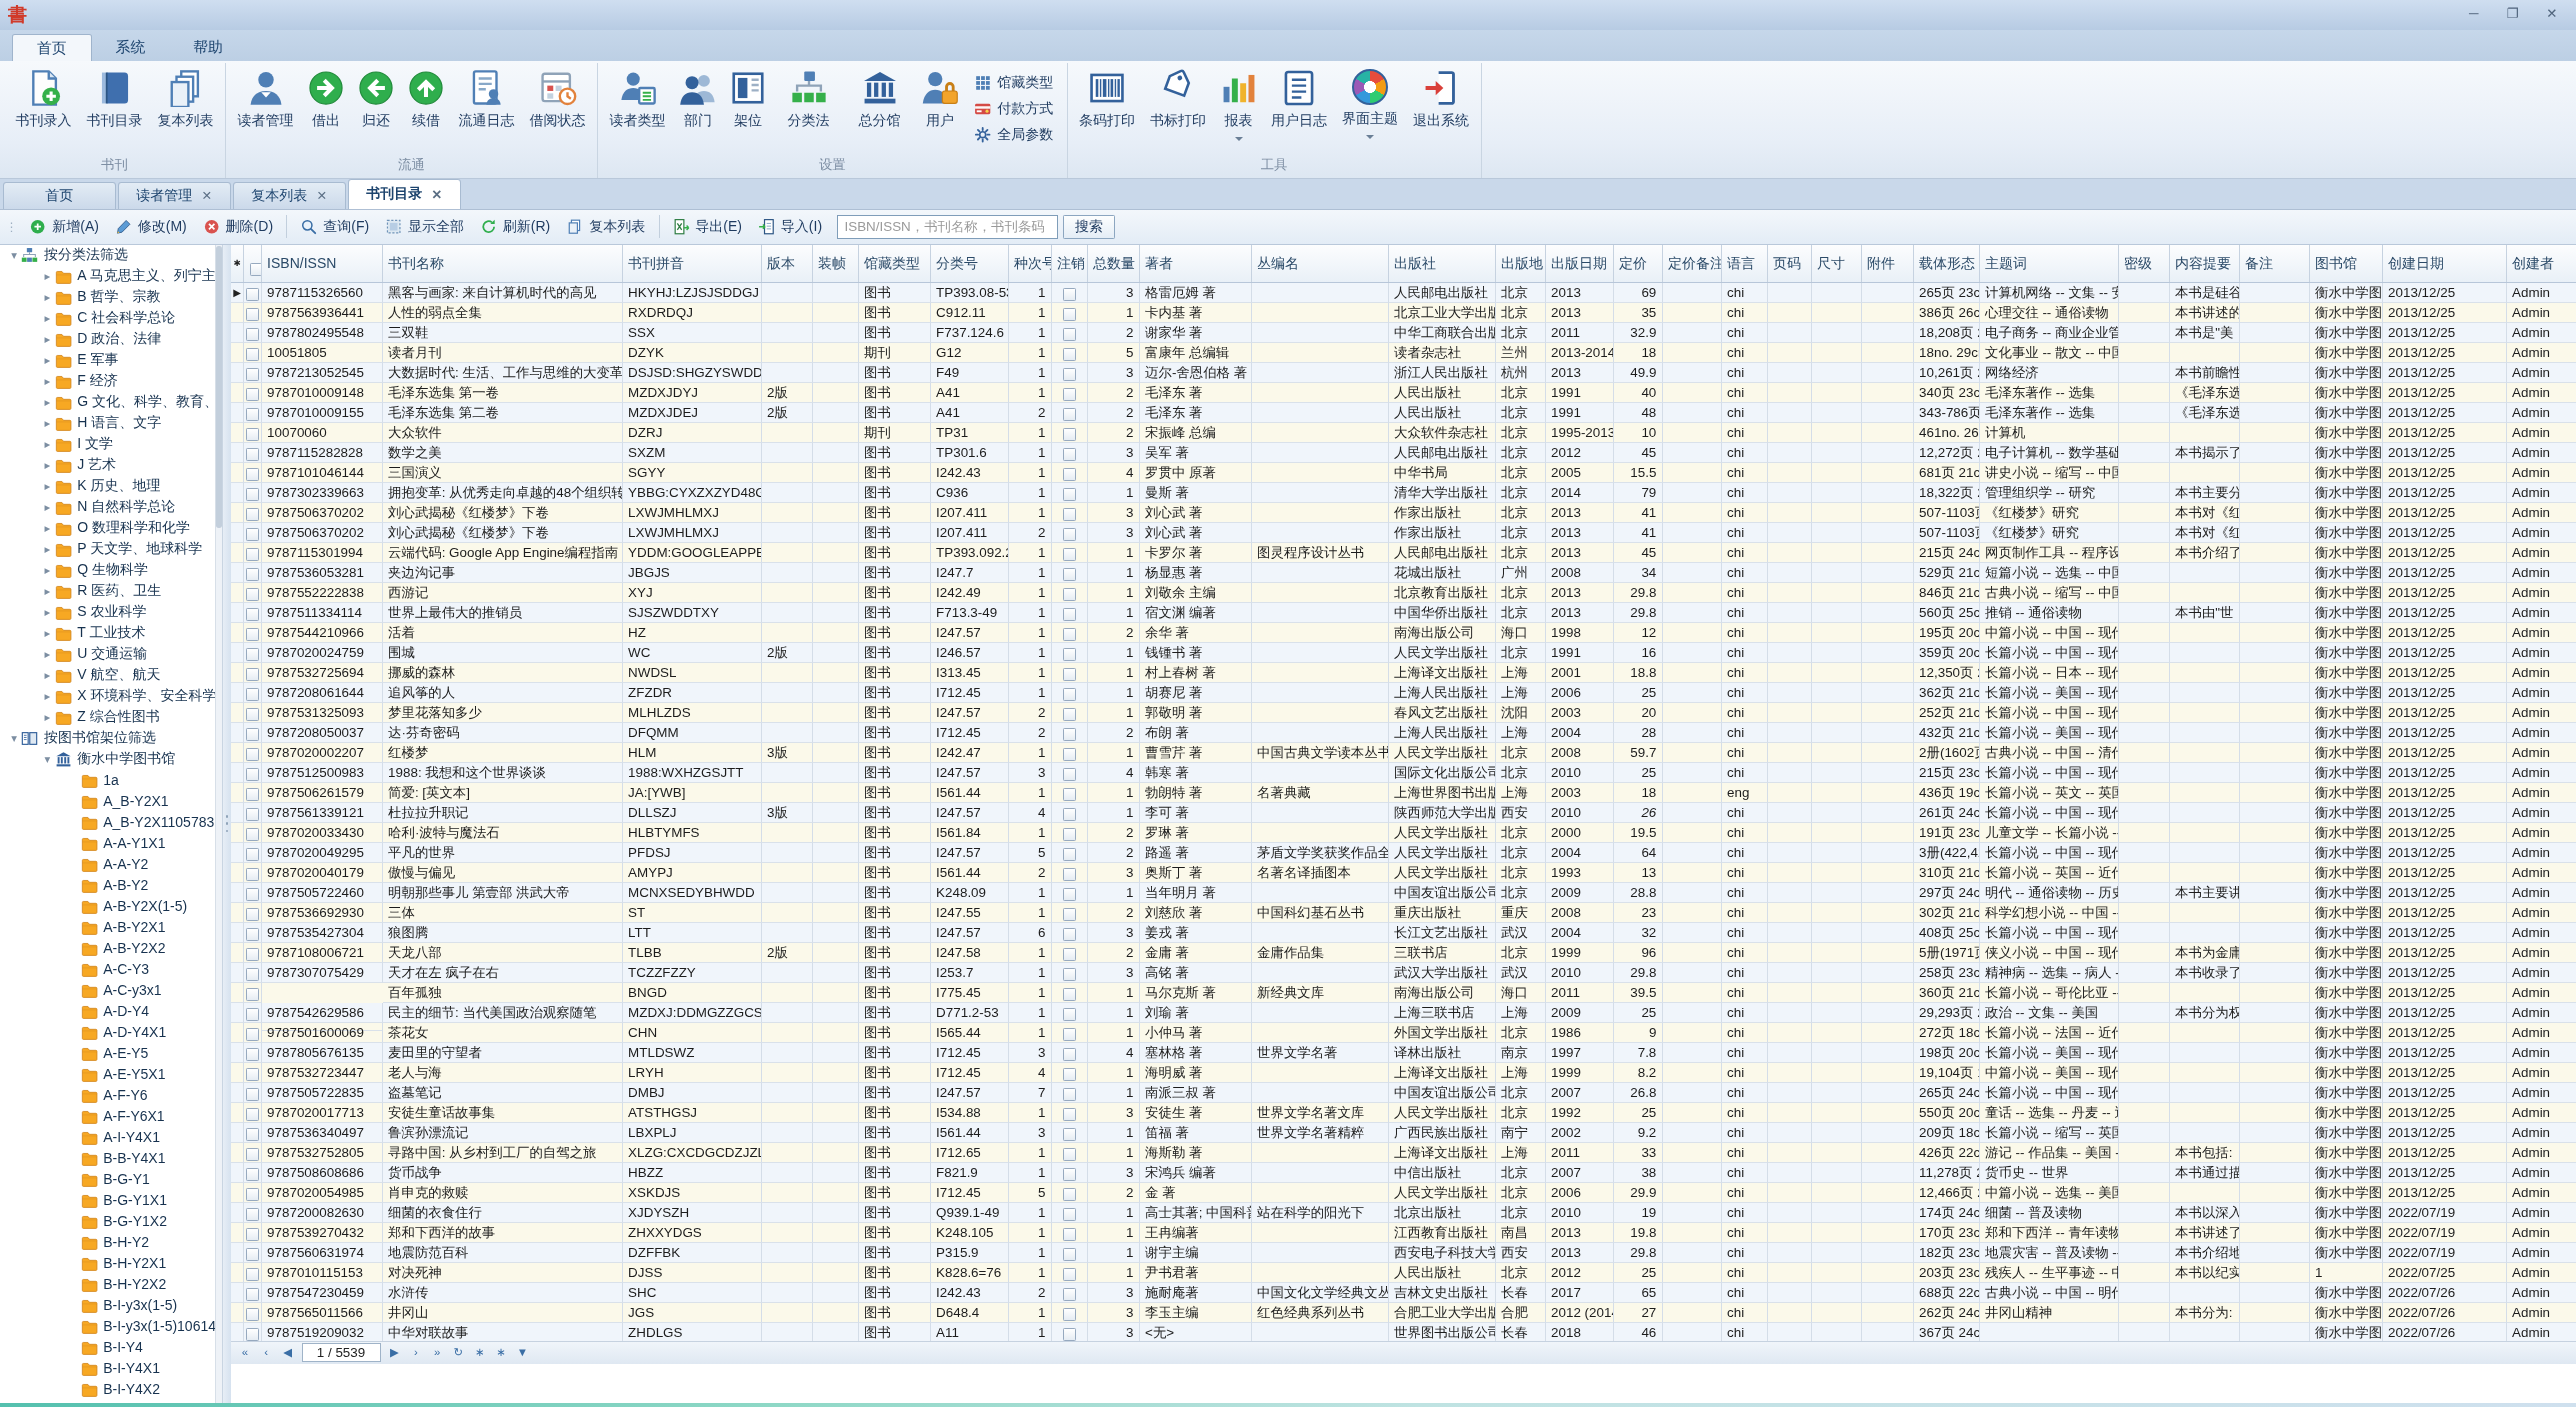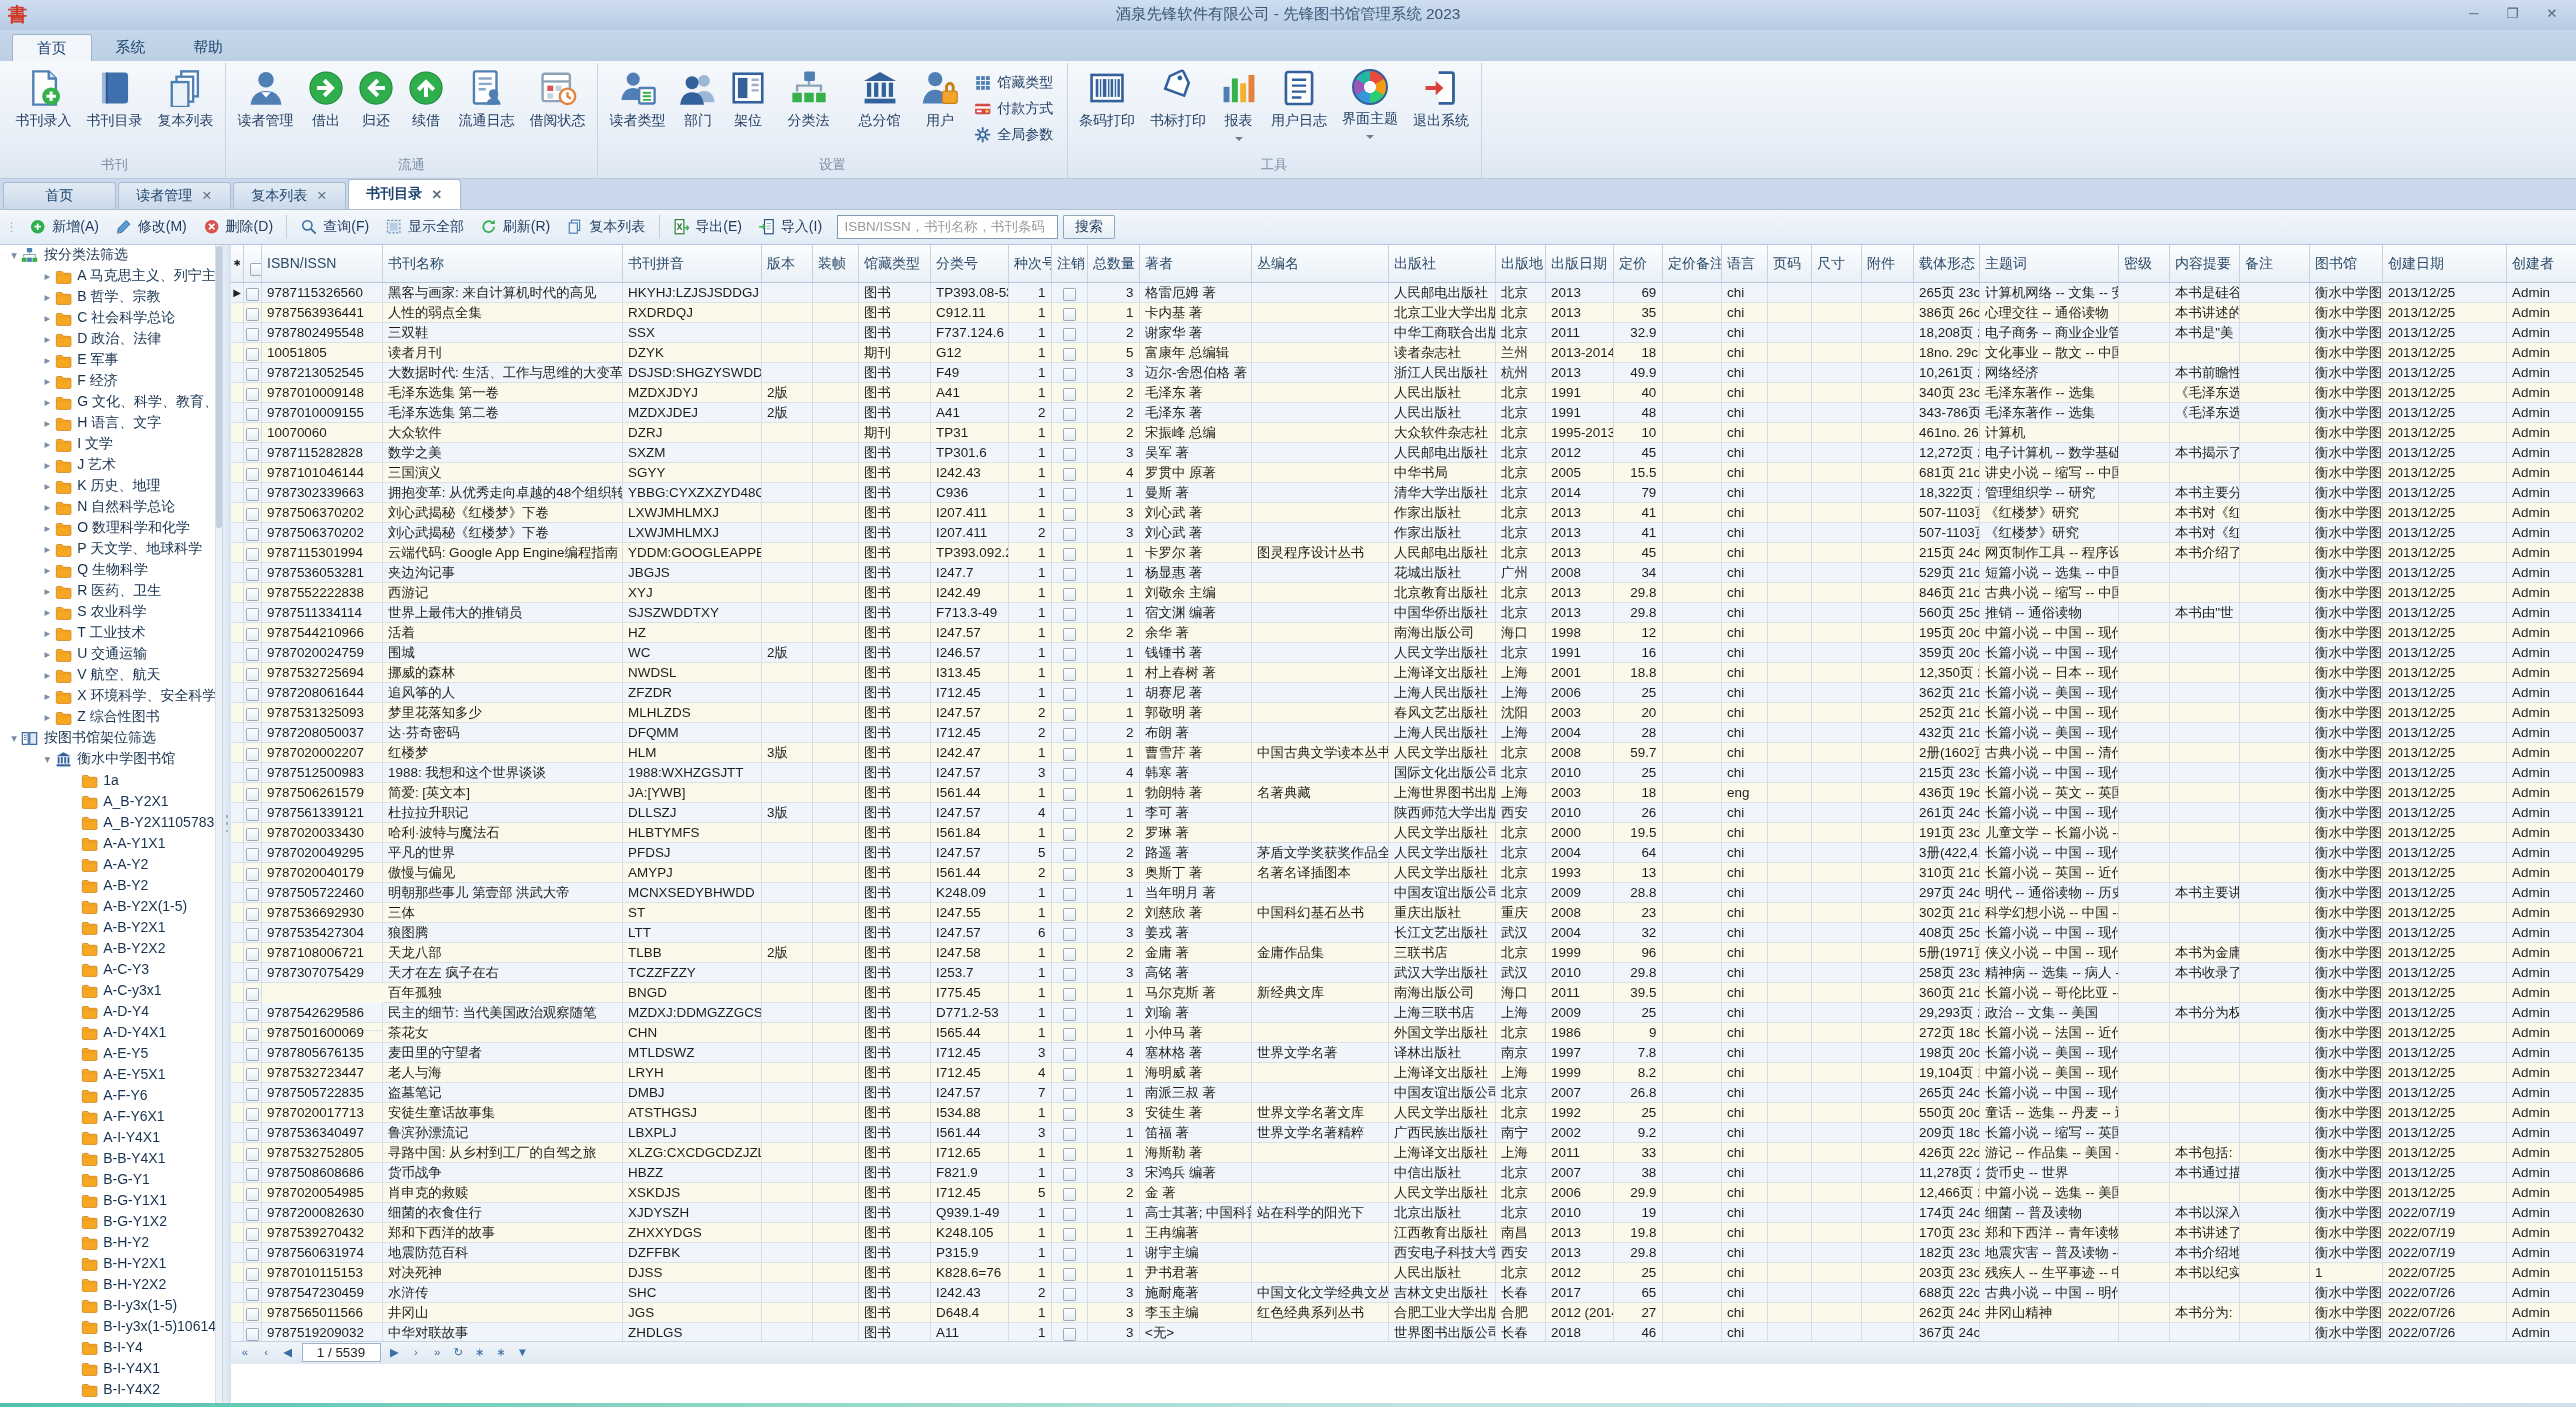--- a/index.html
+++ b/index.html
@@ -117,21 +117,20 @@
   .statustext { font-size:14px; color:#17324f; }
   .bottomstrip { height:4px; background:linear-gradient(90deg,#54c0ae,#8ed8c6 30%,#bfe3e2 55%,#cfe0ee); flex:0 0 auto; }
 </style>
 </head>
 <body>
 
 <div class="window">
 
   <div class="titlebar">
     <span class="appicon">書</span>
-    <div class="title">酒泉先锋软件有限公司 - 先锋图书馆管理系统 2023</div>
     <div class="wincontrols">
       <div class="winbtn">─</div>
       <div class="winbtn">❐</div>
       <div class="winbtn">✕</div>
     </div>
   </div>
 
   <div class="menubar" id="menubar">
       <div class="menutab active">首页</div>
       <div class="menutab">系统</div>
@@ -1842,21 +1841,21 @@
             <div class="gcell" style="width: 72px;">图书</div>
             <div class="gcell" style="width: 78px;">I247.57</div>
             <div class="gcell r" style="width: 43px;">4</div>
             <div class="gcell c" style="width: 36px;"><span class="cb"></span></div>
             <div class="gcell r" style="width: 52px;">1</div>
             <div class="gcell" style="width: 112px;">李可 著</div>
             <div class="gcell" style="width: 137px;"></div>
             <div class="gcell" style="width: 107px;">陕西师范大学出版</div>
             <div class="gcell" style="width: 50px;">西安</div>
             <div class="gcell" style="width: 68px;">2010</div>
-            <div class="gcell r" style="width: 49px;">26</div>
+            <div class="gcell r" style="width: 49px; font-style: italic;">26</div>
             <div class="gcell" style="width: 59px;"></div>
             <div class="gcell" style="width: 46px;">chi</div>
             <div class="gcell" style="width: 44px;"></div>
             <div class="gcell" style="width: 50px;"></div>
             <div class="gcell" style="width: 52px;"></div>
             <div class="gcell" style="width: 66px;">261页 24cm</div>
             <div class="gcell" style="width: 139px;">长篇小说 -- 中国 -- 现代</div>
             <div class="gcell" style="width: 51px;"></div>
             <div class="gcell" style="width: 70px;"></div>
             <div class="gcell" style="width: 70px;"></div>

